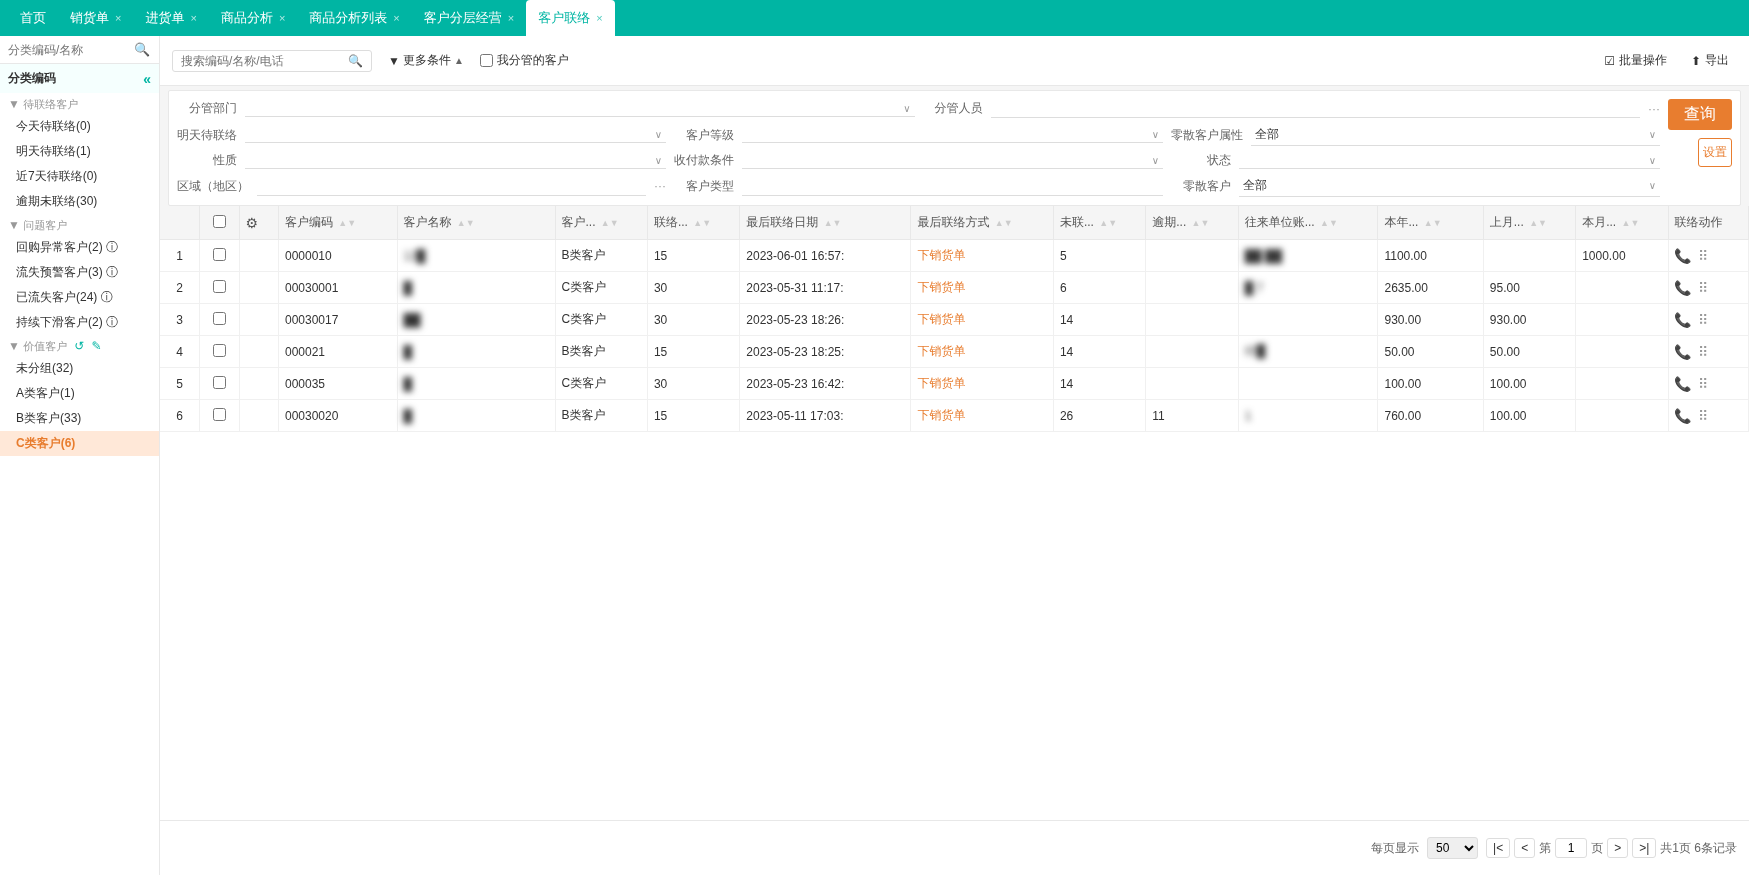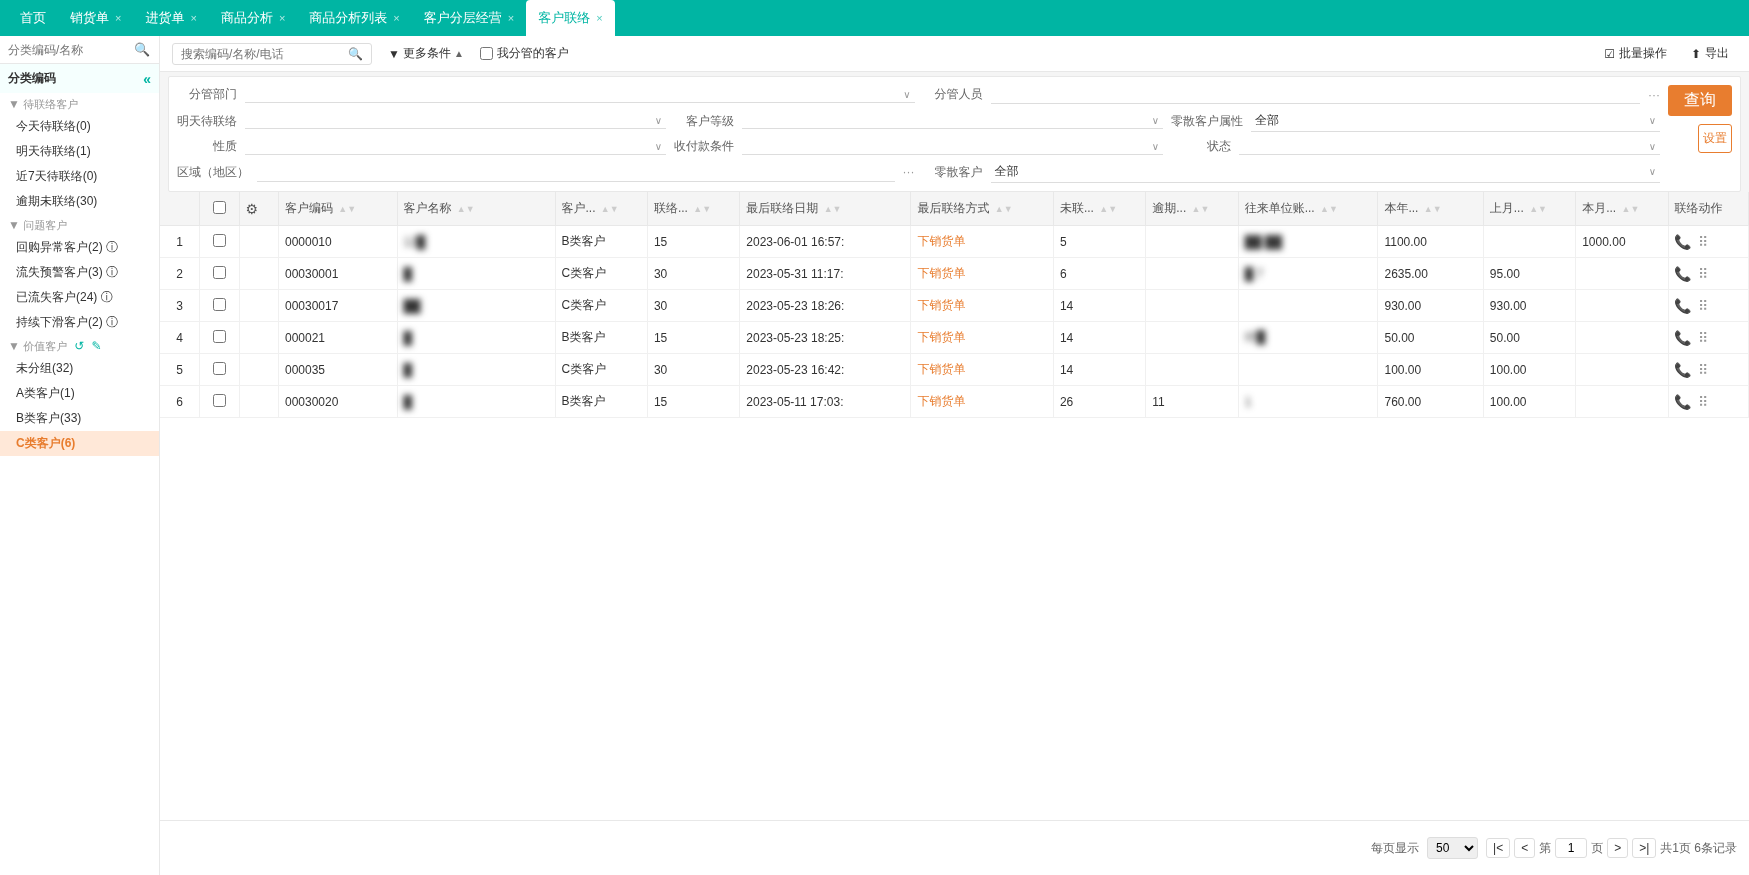--- a/index.html
+++ b/index.html
@@ -22,21 +22,21 @@
     .sidebar-all { display: flex; align-items: center; justify-content: space-between; padding: 6px 8px; cursor: pointer; font-weight: bold; color: #333; background: #f5fffe; }
     .sidebar-all .double-left { color: #00b5a3; font-size: 14px; }
     .sidebar-section-title { color: #999; font-size: 11px; padding: 4px 8px 2px 8px; }
     .sidebar-item { padding: 4px 8px 4px 16px; cursor: pointer; color: #333; display: flex; align-items: center; justify-content: space-between; }
     .sidebar-item.active { background: #ffe8d8; color: #e87d2f; font-weight: bold; }
 
     
     .content-area { flex: 1; display: flex; flex-direction: column; overflow: hidden; }
 
     
-    .top-toolbar { display: flex; align-items: center; padding: 6px 12px; background: #fff; border-bottom: 1px solid #e8e8e8; gap: 8px; }
+    .top-toolbar { display: flex; align-items: center; padding: 13px 12px; background: #fff; border-bottom: 1px solid #e8e8e8; gap: 8px; }
     .search-box { display: flex; align-items: center; border: 1px solid #ddd; border-radius: 3px; padding: 3px 8px; width: 200px; }
     .search-box input { border: none; outline: none; font-size: 12px; width: 100%; }
     .search-icon-btn { color: #f5a623; cursor: pointer; }
     .more-conditions { display: flex; align-items: center; color: #333; cursor: pointer; gap: 3px; padding: 3px 8px; }
     .more-conditions .caret { font-size: 10px; color: #666; }
     .checkbox-label { display: flex; align-items: center; gap: 4px; cursor: pointer; color: #333; }
     .spacer { flex: 1; }
     .btn-batch { display: flex; align-items: center; gap: 4px; color: #333; cursor: pointer; padding: 3px 8px; }
     .btn-export { display: flex; align-items: center; gap: 4px; color: #333; cursor: pointer; padding: 3px 8px; }
     .filter-row { display: flex; align-items: center; margin-bottom: 6px; gap: 8px; }
@@ -265,20 +265,24 @@
                 <span class="caret">∨</span>
               </div>
             </div>
           </div>
 
           <div class="filter-row">
             <div class="filter-field">
               <span class="filter-label">区域（地区）</span>
               <input class="filter-input" value="" style="width: 180px;">
               <span class="dots">···</span>
+            </div>
+            <div class="filter-field">
+              <span class="filter-label">客户类型</span>
+              <input class="filter-input" value="" style="width: 200px;">
             </div>
             <div class="filter-field">
               <span class="filter-label">零散客户</span>
               <div class="filter-select" style="flex:1;">
                 <span>全部</span>
                 <span class="caret">∨</span>
               </div>
             </div>
           </div>
         </div>

